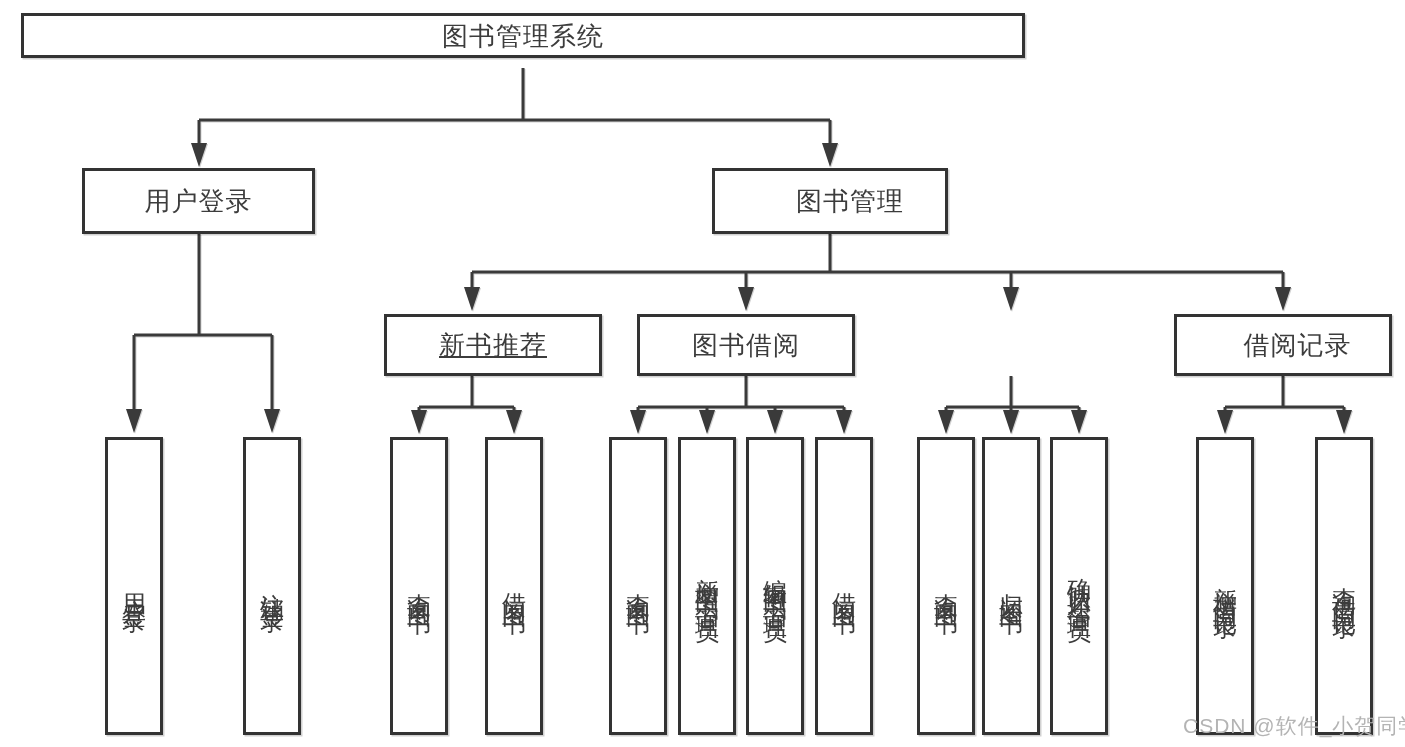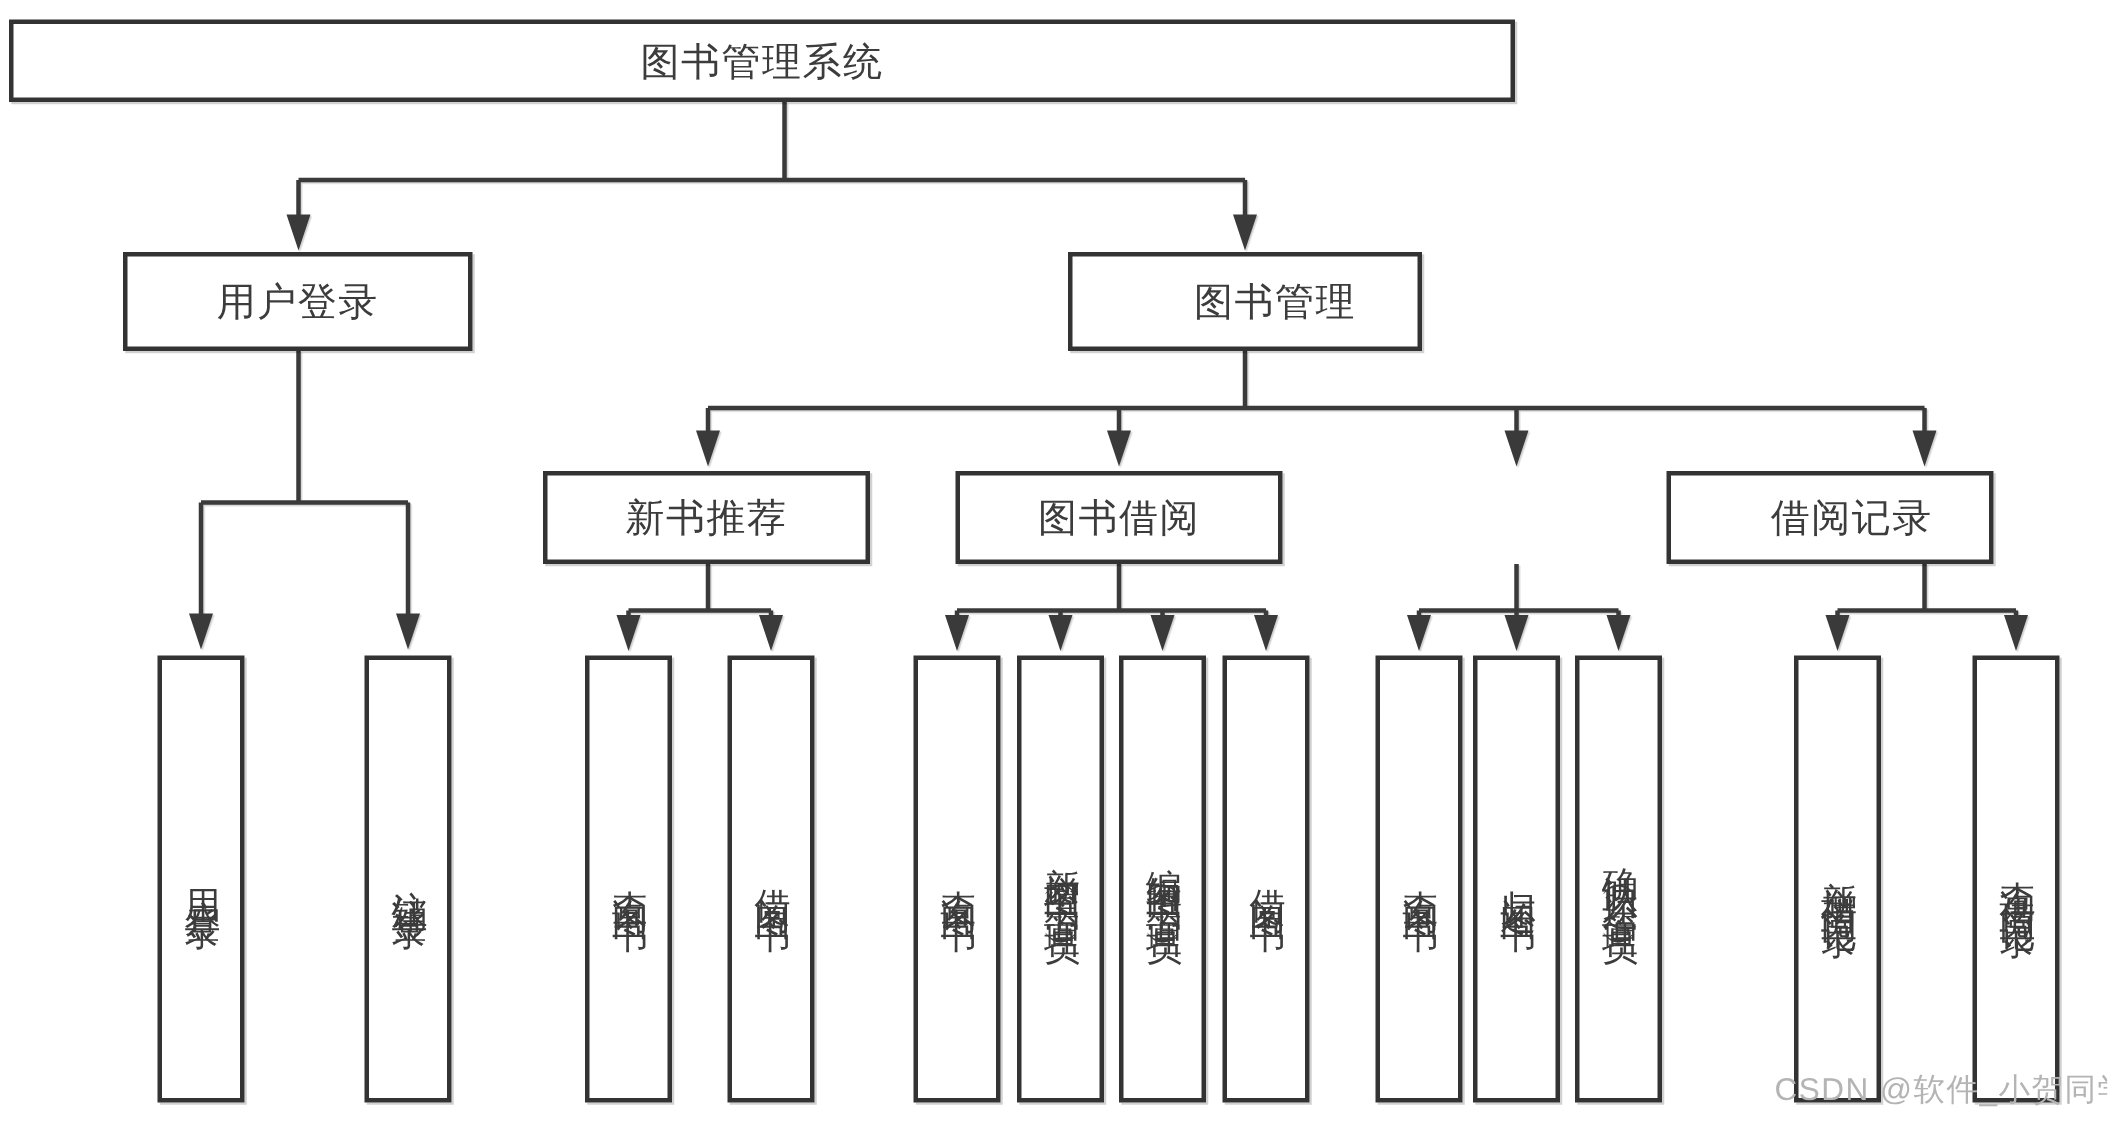--- a/index.html
+++ b/index.html
@@ -33,28 +33,28 @@
     justify-content: center;
     text-align: center;
     z-index: 2;
     box-shadow: 1.5px 1.5px 0 rgba(0,0,0,0.18);
   }
   .h-node {
     font-size: 26px;
     letter-spacing: 1px;
     line-height: 1;
   }
-  .root-node   { left: 6px;  top: 13px;  width: 1004px; height: 55px; }
+  .root-node   { left: 21px;  top: 13px;  width: 1004px; height: 45px; }
   .n-userlogin { left: 82px;  top: 168px; width: 233px;  height: 66px; }
   .n-bookmgmt  { left: 712px; top: 168px; width: 236px;  height: 66px; padding-left: 40px; }
   .lvl3 { top: 314px; width: 218px; height: 62px; }
-  .n-newbook   { left: 362px;  }
+  .n-newbook   { left: 384px; text-decoration: underline;  }
   .n-borrowing { left: 637px;  }
   .n-current   { left: 902px;  }
-  .n-records   { left: 1111px; padding-left: 29px; }
+  .n-records   { left: 1174px; padding-left: 29px; }
   .leaf {
     top: 437px;
     width: 58px;
     height: 298px;
     writing-mode: vertical-rl;
     text-orientation: mixed;
     font-size: 24px;
     letter-spacing: 6px;
     line-height: 1;
   }

